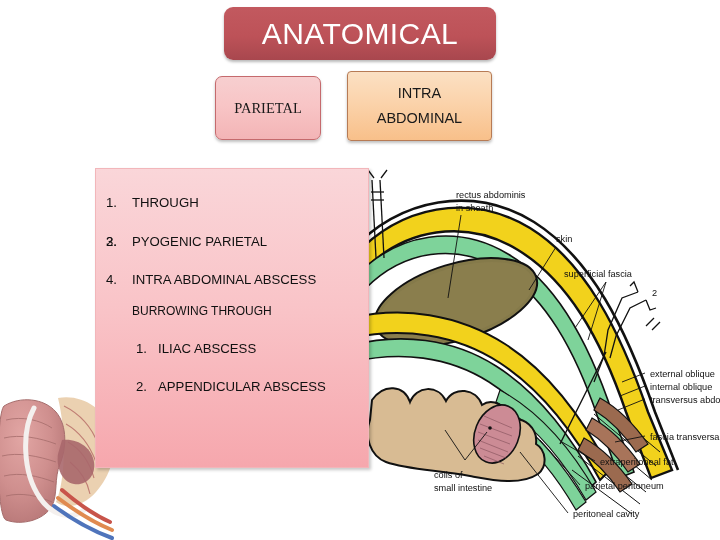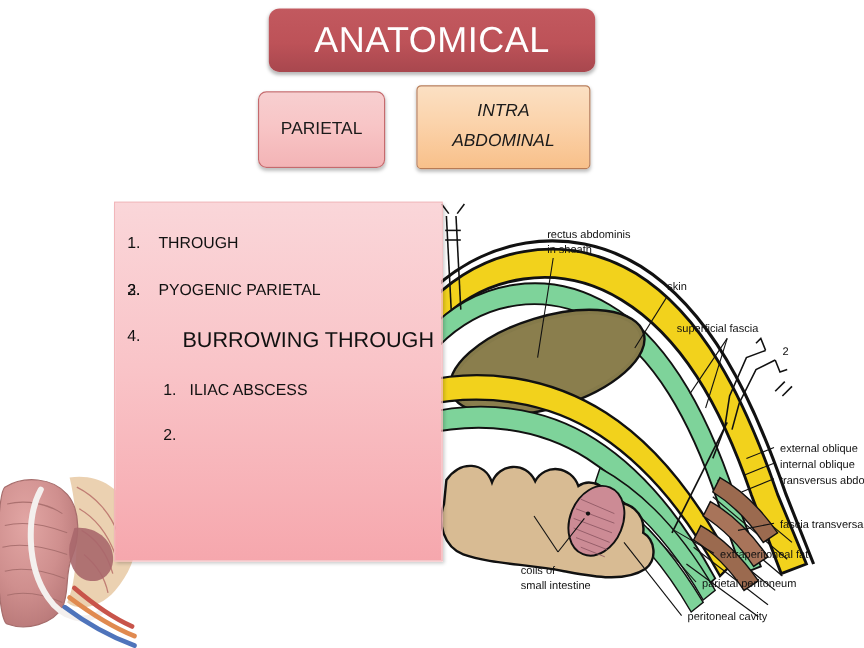--- a/index.html
+++ b/index.html
@@ -41,40 +41,40 @@
     border-radius: 7px;
     border: 1.6px solid #c56a6d;
     background: linear-gradient(180deg, #f7cfd0 0%, #f8c5c6 45%, #f3b4b6 100%);
     box-shadow: 0 2px 3px rgba(0,0,0,0.25);
     display: flex; align-items: center; justify-content: center;
   }
   #parietal-box .txt {
     color: #1a1a1a;
     font-size: 14.5px;
     white-space: nowrap;
+    font-family: Liberation Serif, serif;
   }
 
   #intra-box {
     position: absolute;
     left: 347px; top: 71px;
     width: 143px; height: 68px;
     border-radius: 4px;
     border: 1.6px solid #b77b55;
     background: linear-gradient(180deg, #fbe0c3 0%, #fbd3ab 45%, #f8c08a 100%);
     box-shadow: 0 2px 3px rgba(0,0,0,0.25);
     display: flex; flex-direction: column;
     align-items: center; justify-content: center;
     gap: 3px;
   }
   #intra-box .txt {
     color: #1a1a1a;
     font-size: 14.5px;
     line-height: 1.45;
     white-space: nowrap;
-    font-style: italic;
   }
 
   
   #list-panel {
     position: absolute;
     left: 95px; top: 168px;
     width: 272px; height: 298px;
     background: linear-gradient(180deg, #fad6d9 0%, #f9c3c7 48%, #f6a7ad 100%);
     border: 1px solid #f2b6ba;
     box-shadow: 2px 2px 3px rgba(0,0,0,0.22);
@@ -94,23 +94,23 @@
     padding-left: 36px;
   }
   #list-panel li.item.tight { margin-bottom: 8px; }
   #list-panel li.item .num {
     position: absolute;
     left: 10px; top: 0;
     width: 20px;
     text-align: left;
   }
   #list-panel .cont {
-    padding-left: 56px;
+    padding-left: 36px;
     color: #111;
-    font-size: 18px;
+    font-size: 12px;
     line-height: 1.25;
     margin-bottom: 22px;
     margin-top: 15px;
   }
   #list-panel ol.lvl2 {
     list-style: none;
     margin: 0;
     padding: 0;
   }
   #list-panel ol.lvl2 li {
@@ -337,25 +337,27 @@
     </li>
     <li class="item">
       <span class="num">2.</span>
     </li>
     <li class="item">
       <span class="num">3.</span>
       <span>PYOGENIC PARIETAL</span>
     </li>
     <li class="item tight">
       <span class="num">4.</span>
+      <span>INTRA ABDOMINAL ABSCESS</span>
     </li>
   </ol>
   <div class="cont">BURROWING THROUGH</div>
   <ol class="lvl2">
     <li>
       <span class="num">1.</span>
       <span>ILIAC ABSCESS</span>
     </li>
     <li>
       <span class="num">2.</span>
+      <span>APPENDICULAR ABSCESS</span>
     </li>
   </ol>
 </div>
 
 </body></html>

